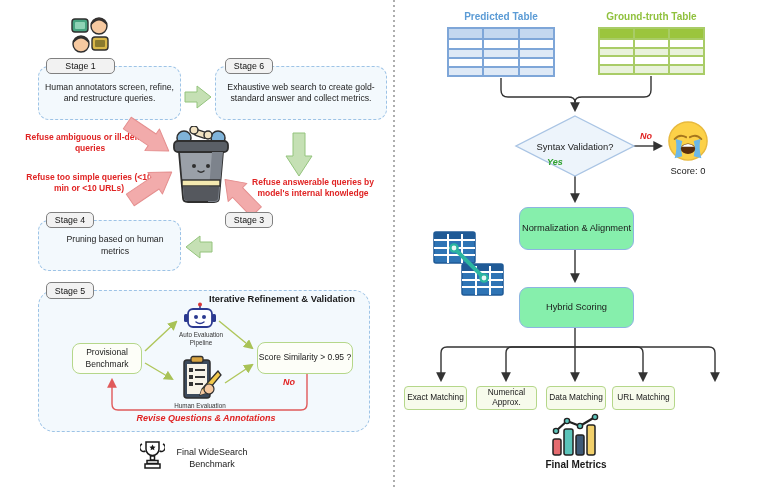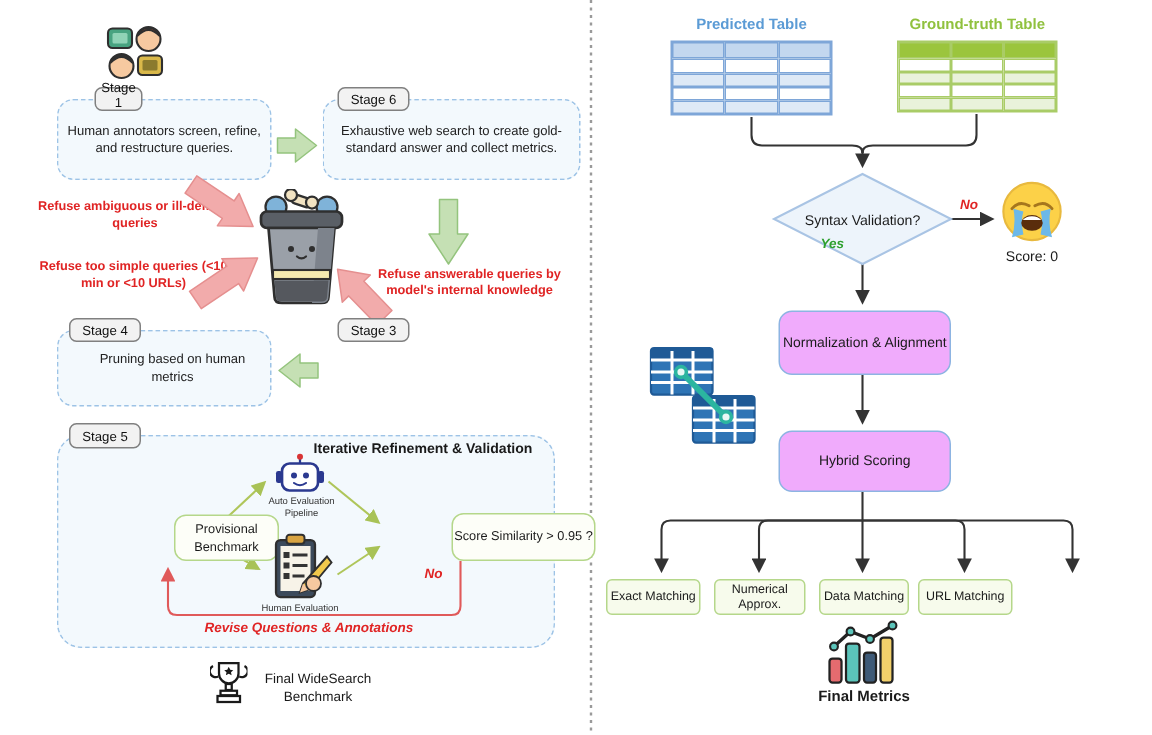--- a/index.html
+++ b/index.html
@@ -5,24 +5,24 @@
   html,body{margin:0;padding:0;background:#fff;}
   #fig{position:relative;width:768px;height:490px;background:#fff;overflow:hidden;
        font-family:"Liberation Sans",sans-serif;color:#1a1a1a;}
   .abs{position:absolute;box-sizing:border-box;}
   .ctr{display:flex;align-items:center;justify-content:center;text-align:center;}
   
   .dash-box{border:1.6px dashed #9DC3E6;background:#F3F9FD;border-radius:11px;
             font-size:8.7px;line-height:1.3;padding:3px 5px;color:#222;}
   .badge{background:#F2F2F2;border:1.3px solid #808080;border-radius:5px;
          font-size:8.8px;color:#111;z-index:4;}
-  .blue-box{background:#f0abfc;border:1.4px solid #8DB4E2;border-radius:9px;
+  .blue-box{background:#86efac;border:1.4px solid #8DB4E2;border-radius:9px;
             font-size:9.3px;line-height:1.35;z-index:3;}
   .green-box{background:#FDFEF8;border:1.4px solid #B5D78A;border-radius:8px;
-             font-size:8.5px;line-height:1.3;z-index:3;margin-left:44px;}
+             font-size:8.5px;line-height:1.3;z-index:3;}
   .leaf{background:#F7FBEC;border:1px solid #B5D78A;border-radius:4px;
         font-size:8.3px;line-height:1.15;padding:1px 2px;z-index:3;}
   .red-label{color:#E02424;font-weight:bold;font-size:8.5px;line-height:1.3;text-align:center;}
   .flow-label{font-weight:bold;font-style:italic;font-size:9px;}
   .tiny-label{font-size:6.3px;color:#333;line-height:1.2;text-align:center;}
   .tbl{display:flex;flex-direction:column;z-index:3;}
   .t-row{display:flex;flex:1;}
   .t-row:first-child{flex:1.25;}
   .t-cell{flex:1;background:#fff;}
   .tbl-blue{border:1.2px solid #7EA6D8;}
@@ -106,21 +106,21 @@
       <path d="M3.5,27 a8,8 0 0 1 15,0 q-4,-4 -7.5,-4 q-3.5,0 -7.5,4" fill="#3b3b3b" stroke="#2f2f2f" stroke-width="1.2"></path>
       <rect x="22" y="22" width="16" height="13" rx="3" fill="#D9B84A" stroke="#2f2f2f" stroke-width="1.4"></rect>
       <rect x="25" y="25" width="10" height="7" rx="1" fill="#8A7A2E"></rect>
     </svg>
   </div>
 
 
   <div class="abs ctr dash-box" style="left:38px;top:66px;width:143px;height:54px;">
     <span>Human annotators screen, refine, and restructure queries.</span>
   </div>
-  <div class="abs ctr badge" style="left:63px;top:58px;width:32px;height:16px;align-items:flex-end;">
+  <div class="abs ctr badge" style="left:46px;top:58px;width:69px;height:16px;">
     <span>Stage 1</span>
   </div>
 
   <div class="abs ctr dash-box" style="left:215px;top:66px;width:172px;height:54px;">
     <span>Exhaustive web search to create gold-standard answer and collect metrics.</span>
   </div>
   <div class="abs ctr badge" style="left:225px;top:58px;width:48px;height:16px;">
     <span>Stage 6</span>
   </div>
 

